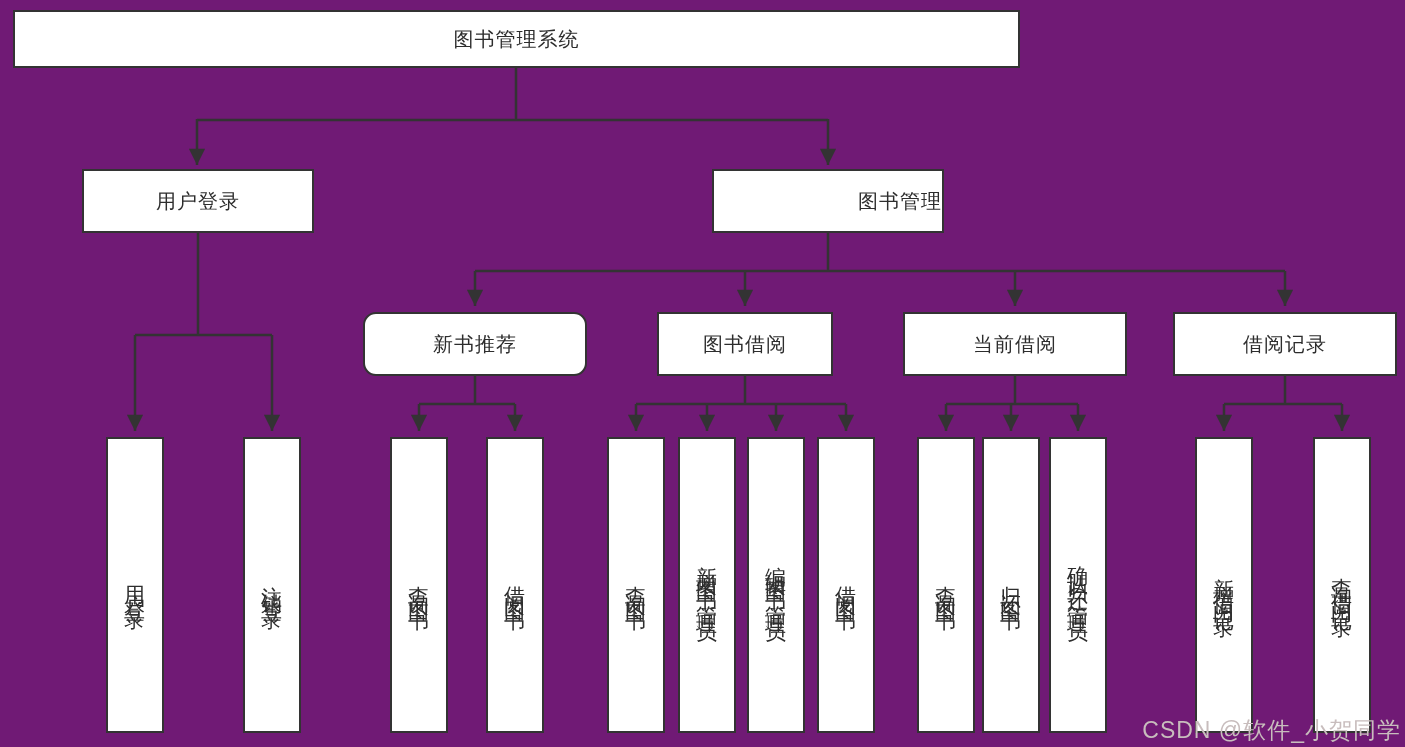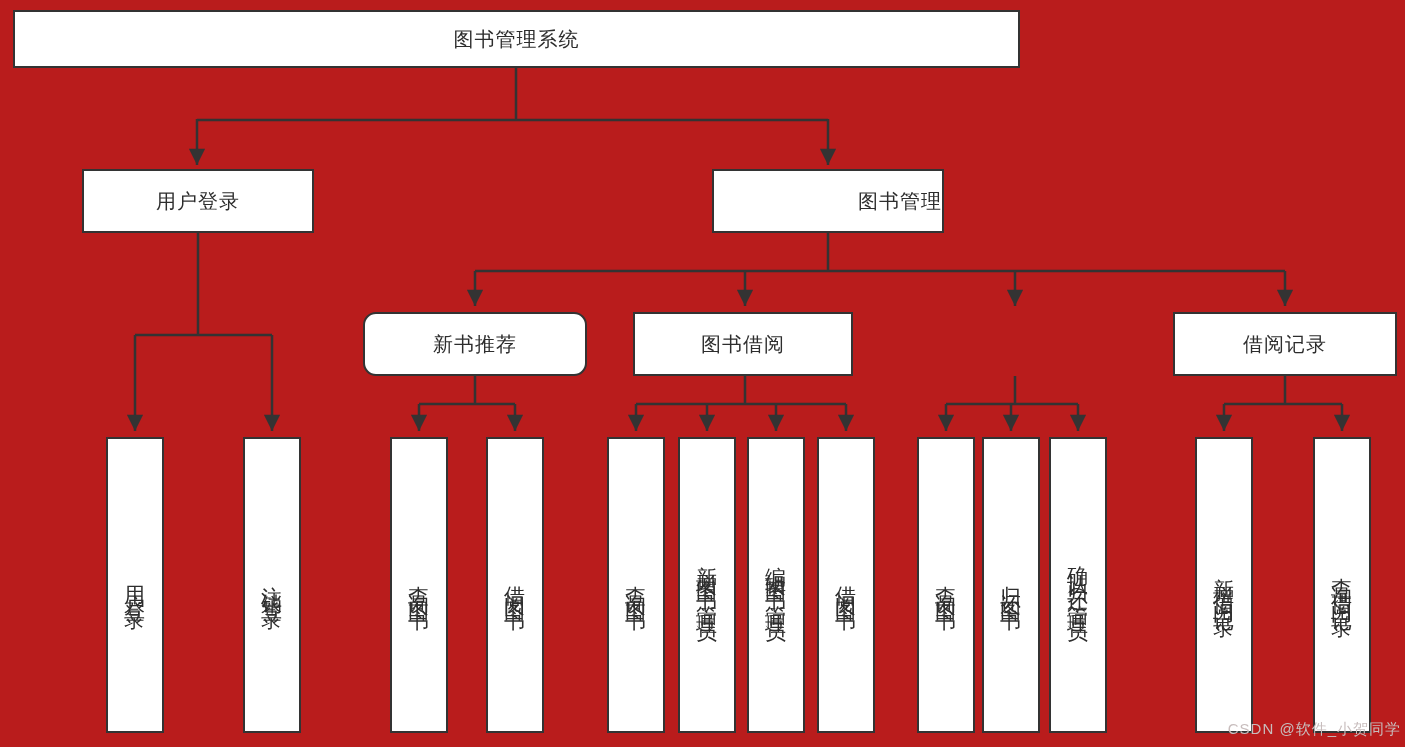--- a/index.html
+++ b/index.html
@@ -1,17 +1,17 @@
 <!DOCTYPE html>
 <html><head>
 <meta charset="utf-8">
 <style>
   html,body{margin:0;padding:0;background:#ffffff;}
   body{font-family:"Liberation Sans","DejaVu Sans",sans-serif;}
-  #canvas{position:relative;width:1405px;height:747px;background:#b91c1c;overflow:hidden;}
+  #canvas{position:relative;width:1405px;height:747px;background:#701a75;overflow:hidden;}
   #connectors{position:absolute;left:0;top:0;width:1405px;height:747px;pointer-events:none;}
   .box{
     position:absolute;
     background:#ffffff;
     border:2.5px solid #333333;
     box-sizing:border-box;
     display:flex;
     align-items:center;
     justify-content:center;
     color:#2d2d2d;
@@ -21,22 +21,22 @@
     writing-mode:vertical-rl;
     text-orientation:mixed;
     font-size:21px;
     letter-spacing:8px;
     line-height:1;
     white-space:nowrap;
   }
   .watermark{
     position:absolute;
     right:4px;
-    bottom:8px;
-    font-size:15px;
+    bottom:1px;
+    font-size:23px;
     color:#c8bdbd;
     letter-spacing:1px;
     white-space:nowrap;
   }
 </style>
 </head>
 <body>
 
 <div id="canvas">
 
@@ -90,22 +90,25 @@
   <div class="box hbox" style="left:82px;top:169px;width:232px;height:64px;">
     <span>用户登录</span>
   </div>
   <div class="box hbox" style="left:712px;top:169px;width:232px;height:64px;justify-content:flex-end;">
     <span>图书管理</span>
   </div>
 
   <div class="box hbox" style="left:363px;top:312px;width:224px;height:64px;border-radius:13px;">
     <span>新书推荐</span>
   </div>
-  <div class="box hbox" style="left:633px;top:312px;width:220px;height:64px;">
+  <div class="box hbox" style="left:657px;top:312px;width:176px;height:64px;">
     <span>图书借阅</span>
+  </div>
+  <div class="box hbox" style="left:903px;top:312px;width:224px;height:64px;">
+    <span>当前借阅</span>
   </div>
   <div class="box hbox" style="left:1173px;top:312px;width:224px;height:64px;">
     <span>借阅记录</span>
   </div>
 
   <div class="box vbox" style="left:106px;top:437px;width:58px;height:296px;">
     <span class="vlabel">用户登录</span>
   </div>
   <div class="box vbox" style="left:243px;top:437px;width:58px;height:296px;">
     <span class="vlabel">注销登录</span>

